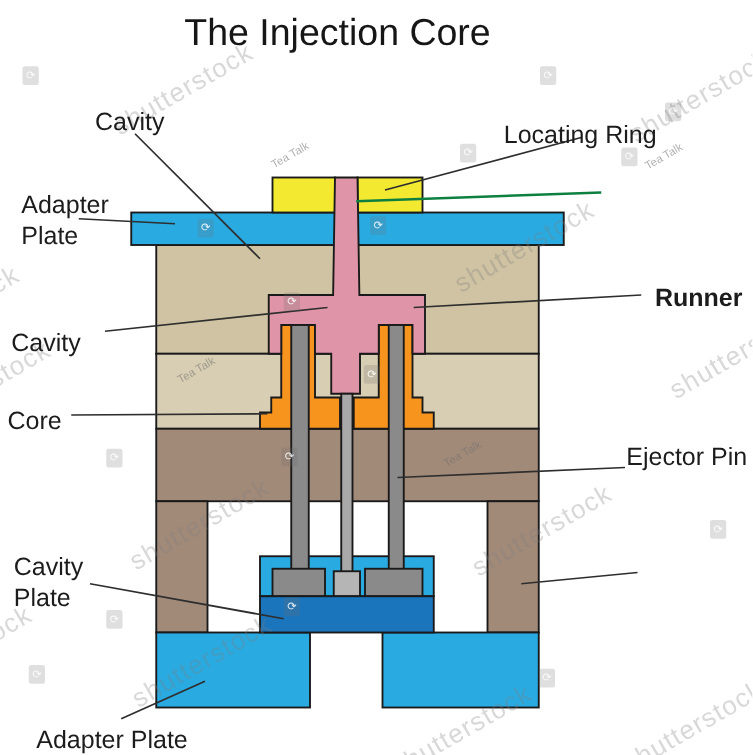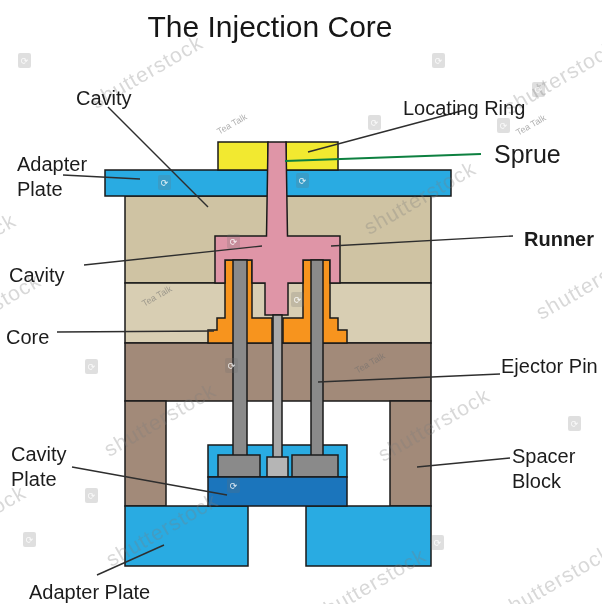--- a/index.html
+++ b/index.html
@@ -104,22 +104,20 @@
   <div class="cam" style="left:227px;top:478px;">⟳</div>
   <div class="cam" style="left:85px;top:488px;">⟳</div>
   <div class="cam" style="left:23px;top:532px;">⟳</div>
   <div class="cam" style="left:431px;top:535px;">⟳</div>
 
   <div id="title">The Injection Core</div>
 
   <div class="lbl" style="left:52px;top:86px;margin-left:24px;">Cavity</div>
   <div class="lbl" style="left:403px;top:96px;text-align:right;">Locating Ring</div>
   <div class="lbl" style="left:17px;top:152px;"><span style="display:block">Adapter</span><span style="display:block">Plate</span></div>
-  <div class="lbl lbl-big" style="left:494px;top:142px;">Sprue</div>
   <div class="lbl" style="left:524px;top:227px;font-weight:bold;">Runner</div>
   <div class="lbl" style="left:9px;top:263px;">Cavity</div>
   <div class="lbl" style="left:6px;top:325px;text-align:center;">Core</div>
   <div class="lbl" style="left:501px;top:354px;">Ejector Pin</div>
   <div class="lbl" style="left:11px;top:442px;"><span style="display:block">Cavity</span><span style="display:block">Plate</span></div>
-  <div class="lbl" style="left:512px;top:444px;"><span style="display:block">Spacer</span><span style="display:block">Block</span></div>
   <div class="lbl" style="left:29px;top:580px;text-align:right;">Adapter Plate</div>
 
 </div>
 
 </body></html>

